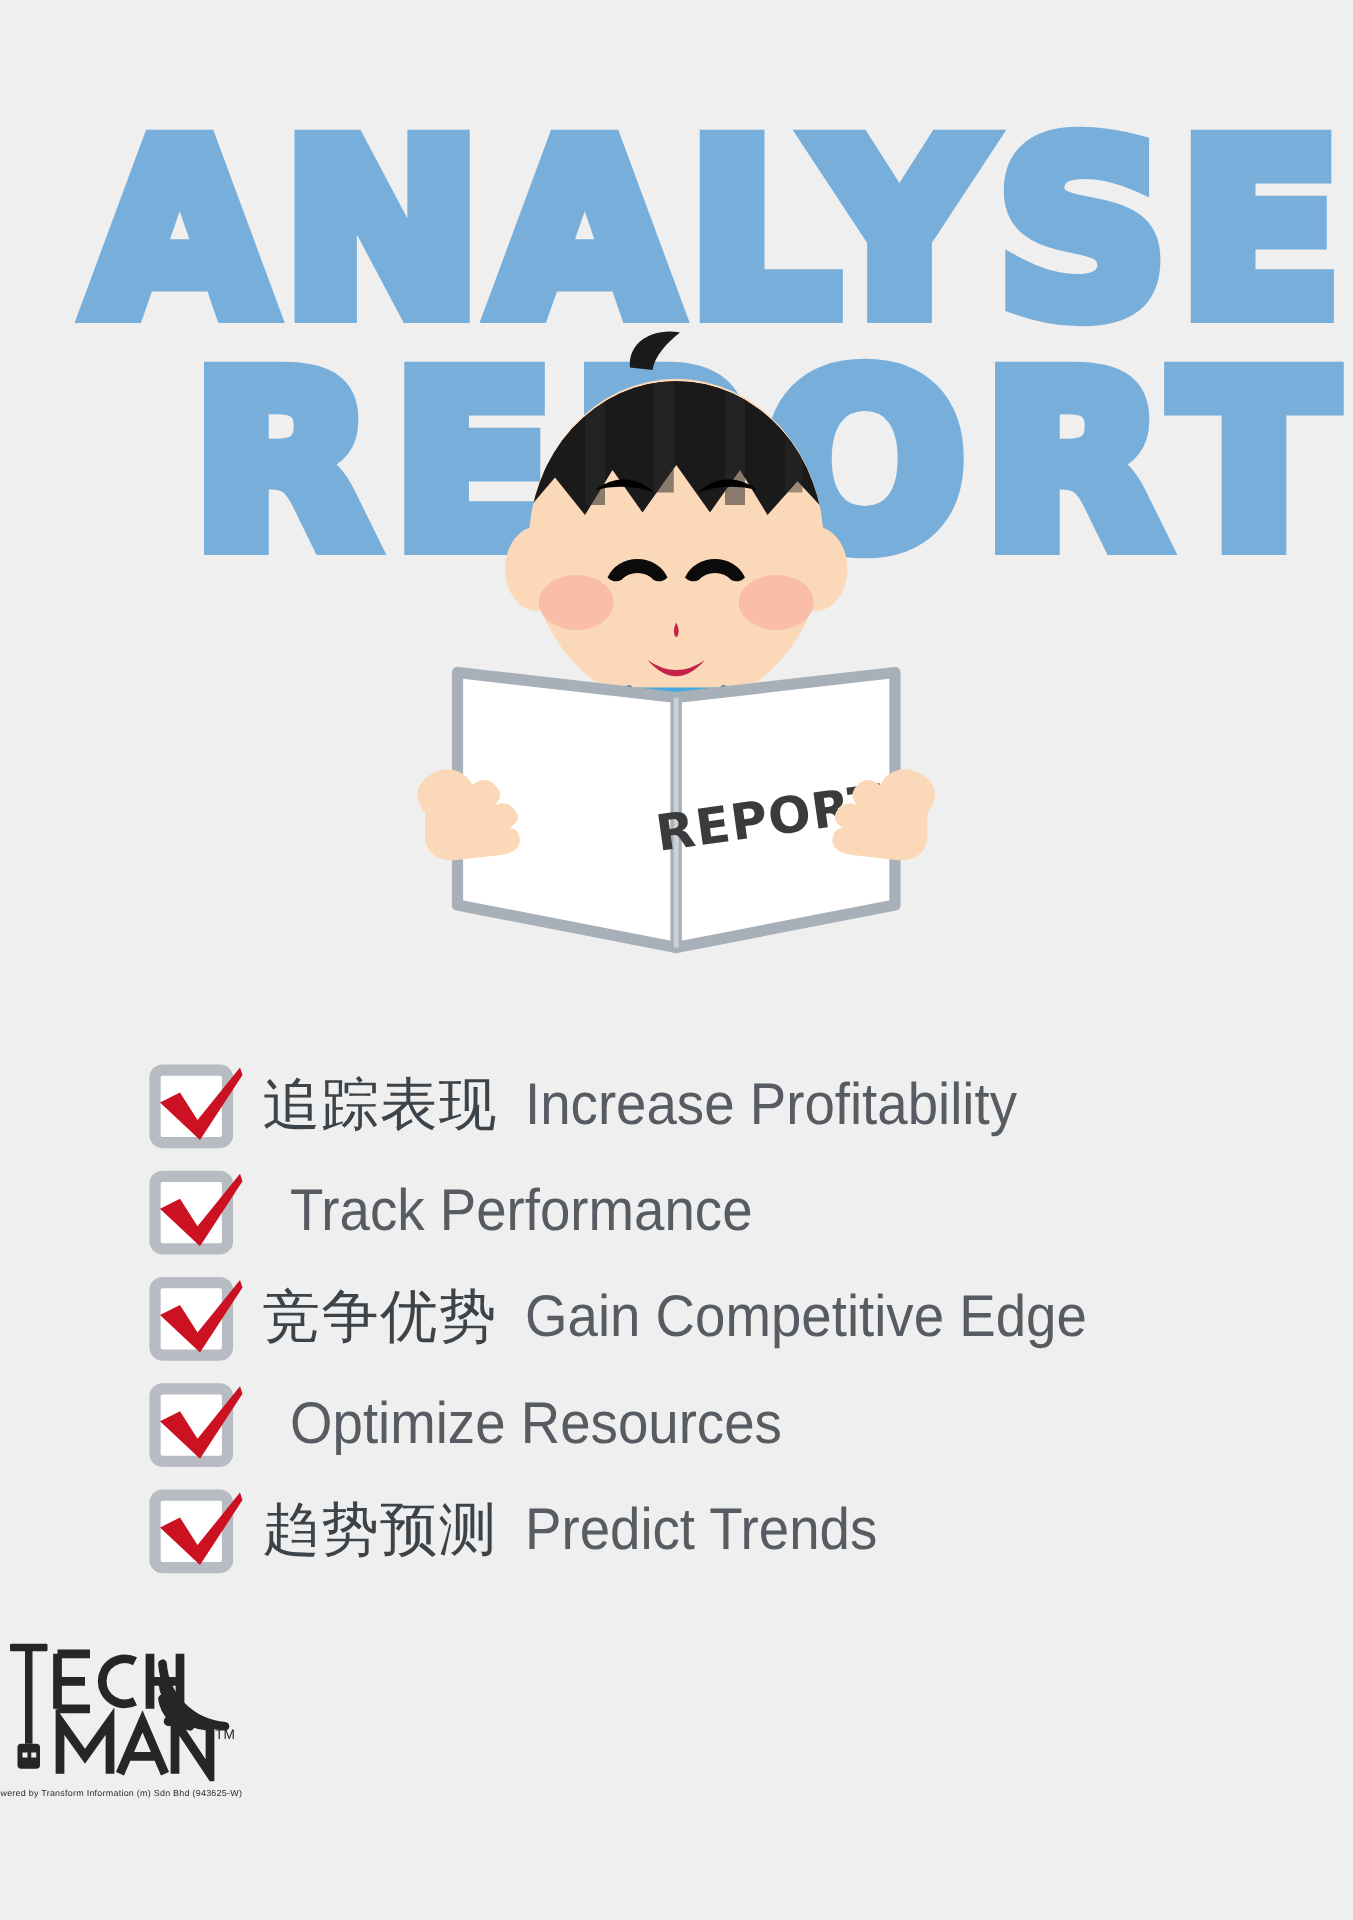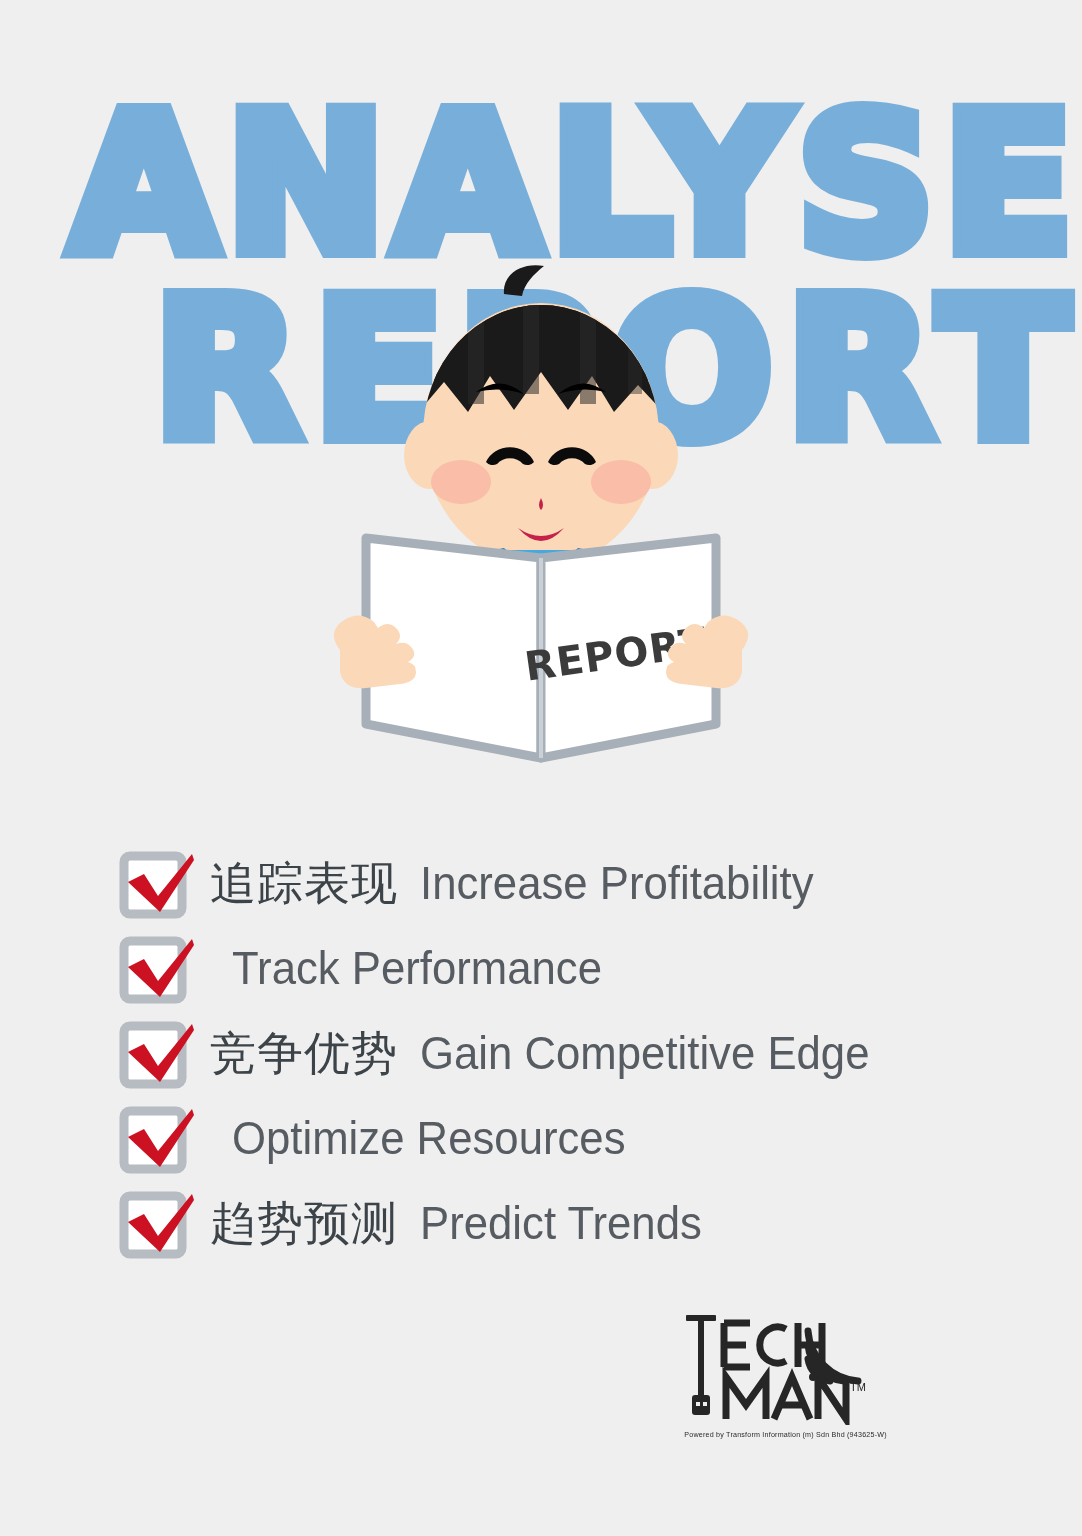--- a/index.html
+++ b/index.html
@@ -80,21 +80,21 @@
     white-space:nowrap;
     line-height:1;
     transform:scaleX(0.93);
     transform-origin:left center;
   }
 
   
   .logo-wrap{
     position:absolute;
     left:0;top:1305px;width:878px;
-    text-align:right;
+    text-align:left;
     z-index:3;
   }
   .logo-wrap svg{display:inline-block;}
   .logo-tagline{
     margin-top:2px;
     font-family:"Liberation Sans", sans-serif;
     font-size:7px;
     color:#2b2b2b;
     letter-spacing:0.2px;
     transform:scaleX(1.02);

